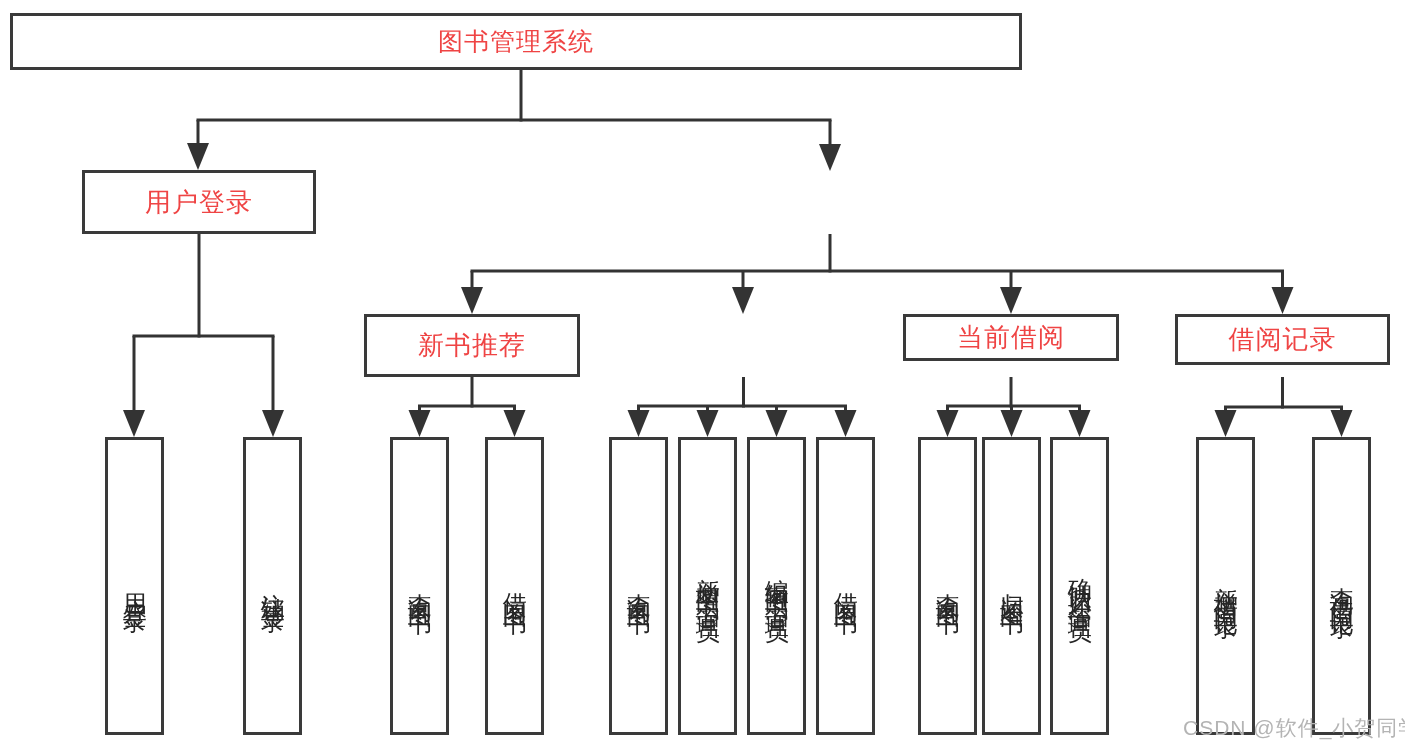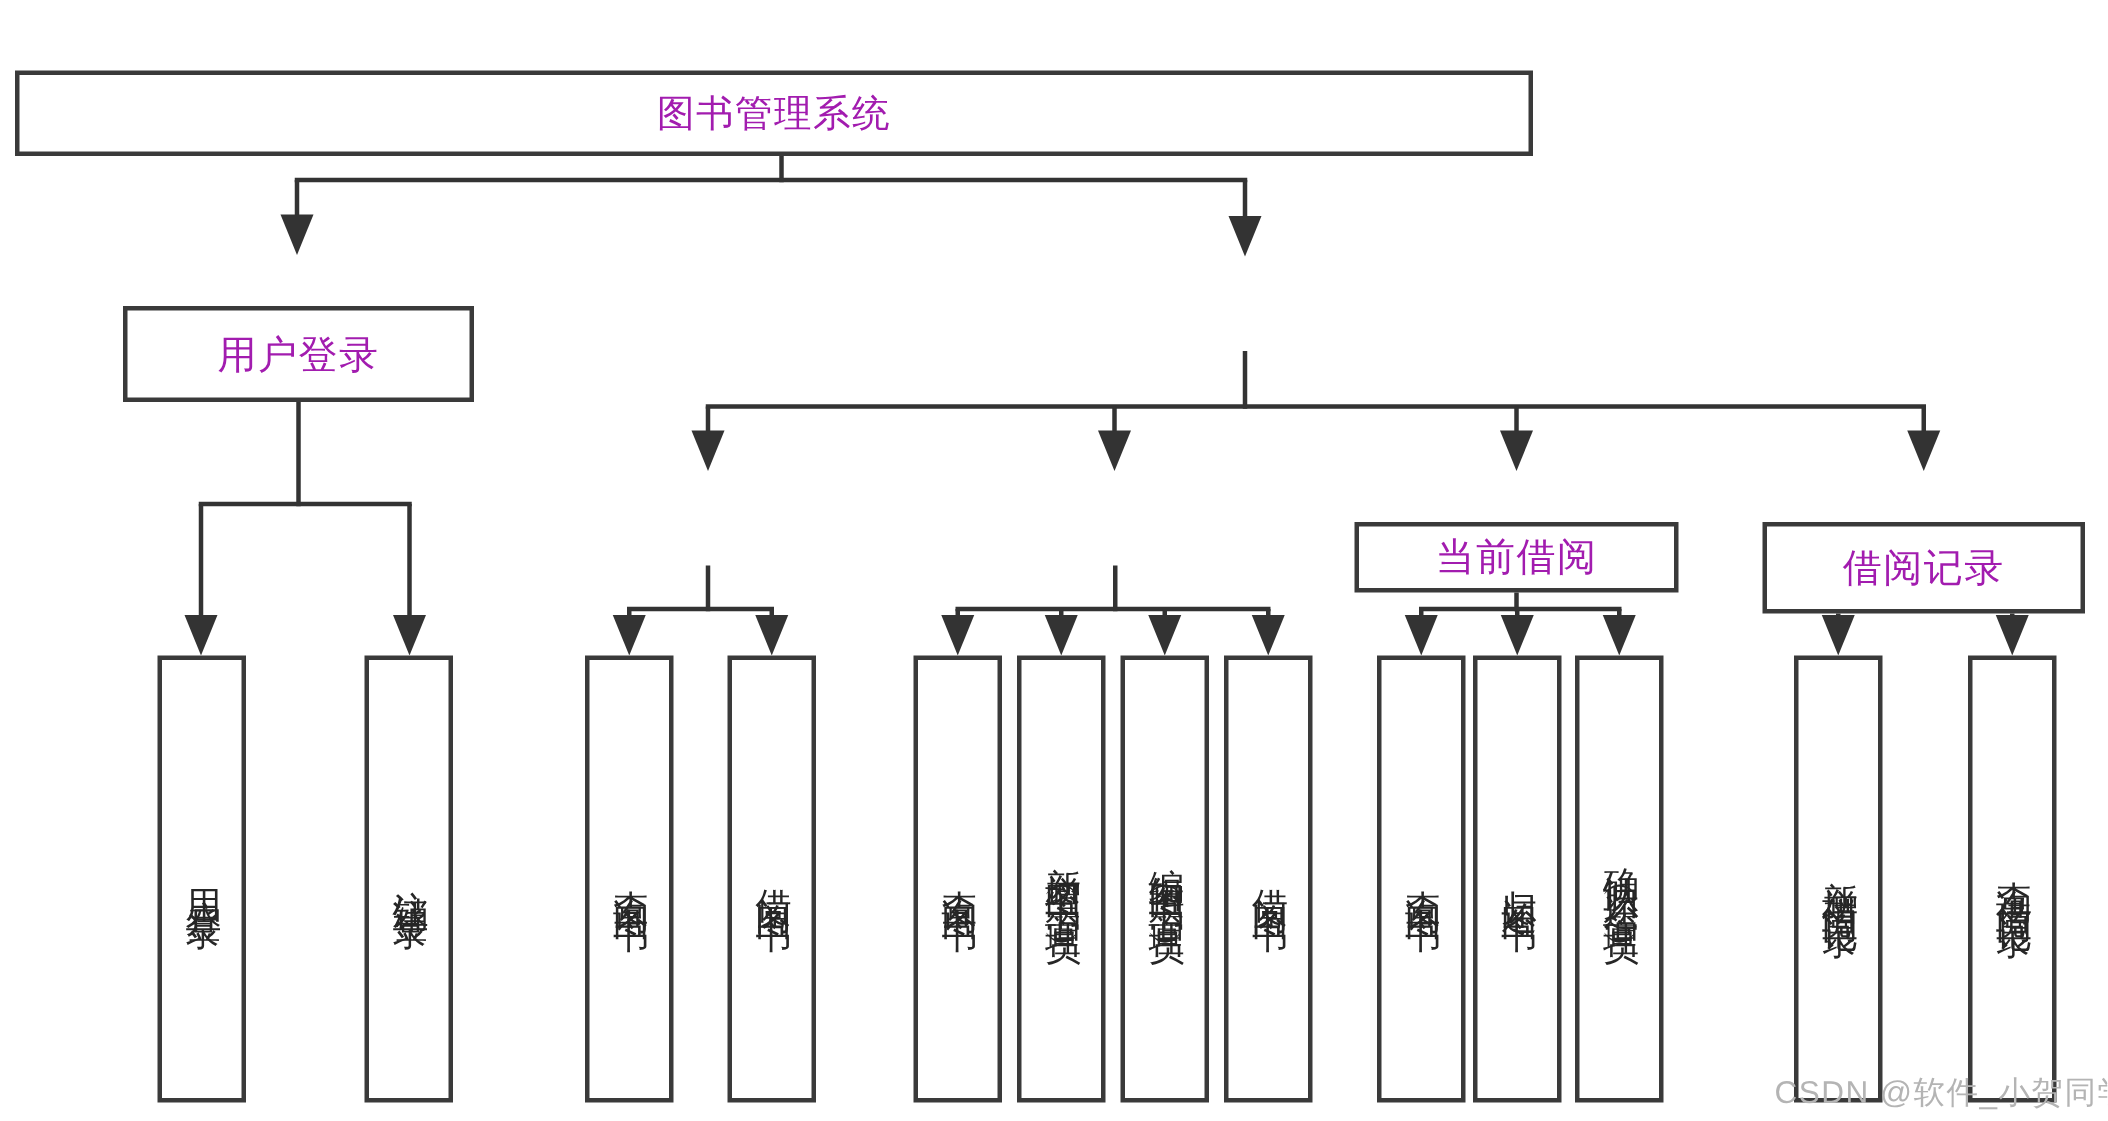--- a/index.html
+++ b/index.html
@@ -13,25 +13,24 @@
     overflow: hidden;
   }
   .connectors { position: absolute; left: 0; top: 0; }
   .node {
     position: absolute;
     background: #ffffff;
     border: 3px solid #3a3a3a;
     display: flex;
     align-items: center;
     justify-content: center;
-    color: #a21caf;
+    color: #ef4444;
     font-size: 26px;
     letter-spacing: 1px;
     white-space: nowrap;
-    margin-top: 34px;
   }
   .node.root { font-size: 25px; }
   .leaf {
     position: absolute;
     top: 437px;
     width: 59px;
     height: 298px;
     background: #ffffff;
     border: 3px solid #3a3a3a;
     display: flex;
@@ -140,24 +139,27 @@
   </svg>
 
   <div class="node root" style="left:10px; top:13px; width:1012px; height:57px;">
     <span>图书管理系统</span>
   </div>
 
   <div class="node" style="left:82px; top:170px; width:234px; height:64px;">
     <span>用户登录</span>
   </div>
 
+  <div class="node" style="left:364px; top:314px; width:216px; height:63px;">
+    <span>新书推荐</span>
+  </div>
   <div class="node" style="left:903px; top:314px; width:216px; height:47px;">
     <span>当前借阅</span>
   </div>
-  <div class="node" style="left:1175px; top:314px; width:215px; height:61px;">
+  <div class="node" style="left:1175px; top:314px; width:215px; height:51px;">
     <span>借阅记录</span>
   </div>
 
   <div class="leaf" style="left:105px;">
     <span class="vtext">用户登录</span>
   </div>
   <div class="leaf" style="left:243px;">
     <span class="vtext">注销登录</span>
   </div>
 

